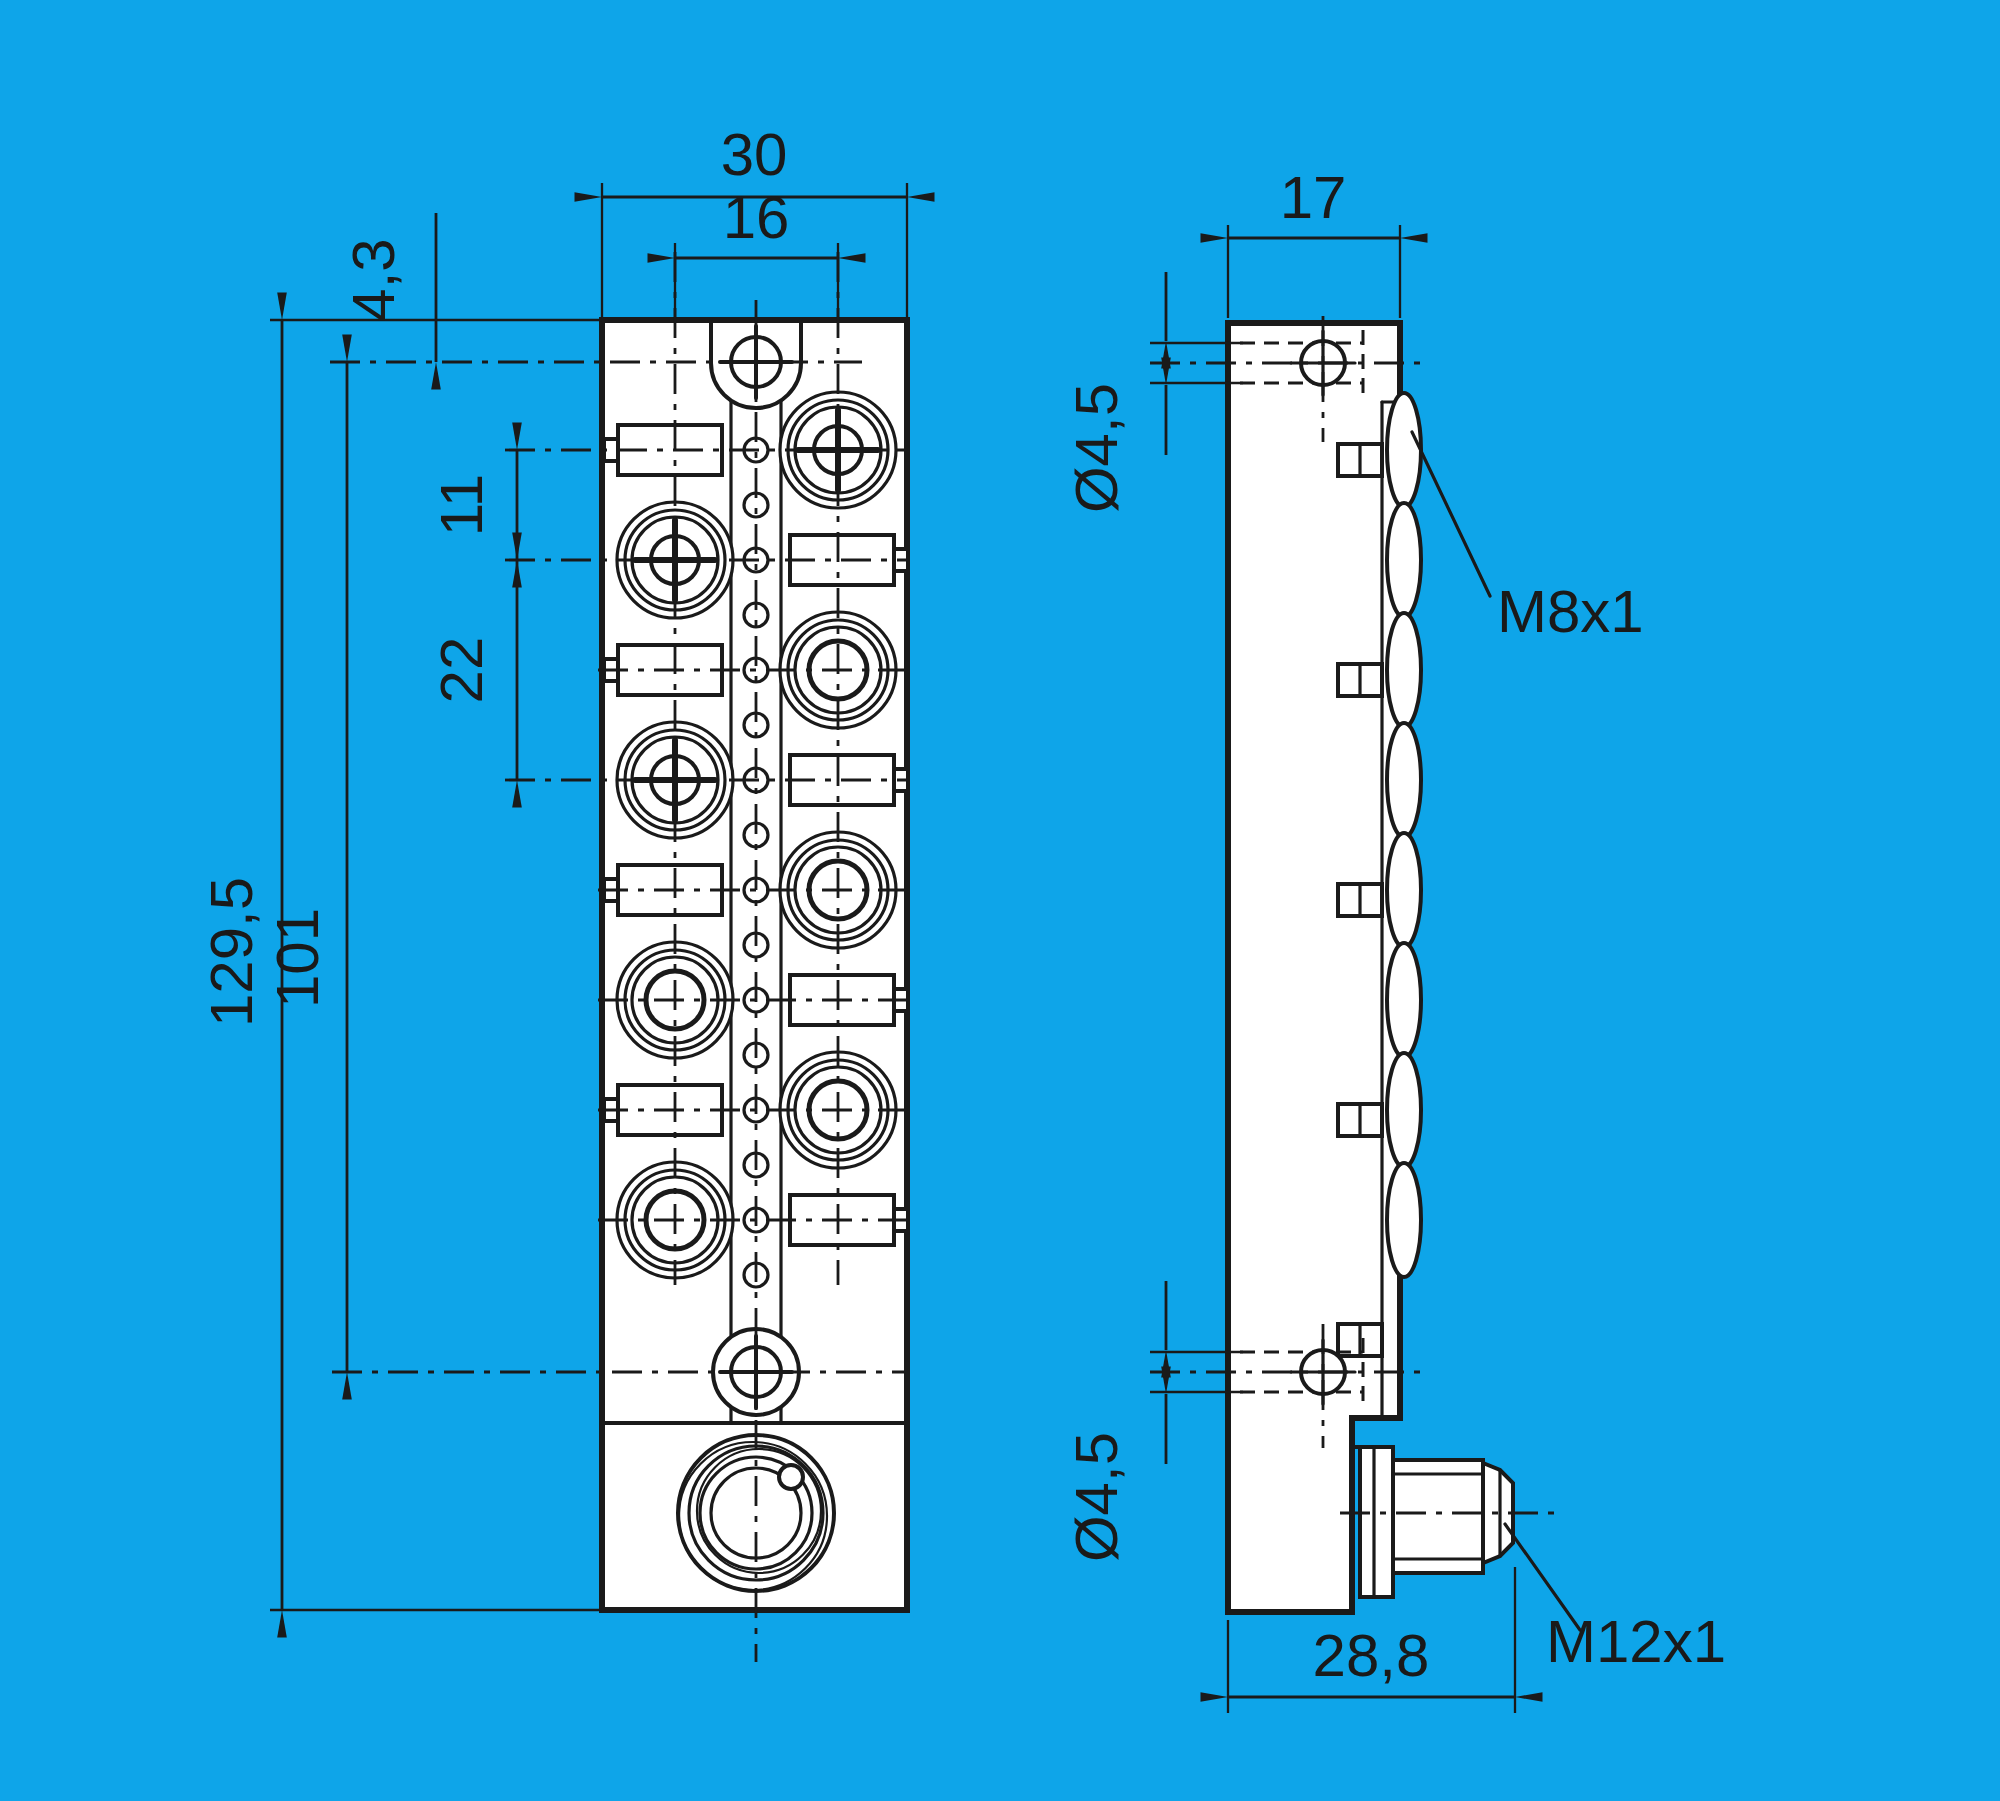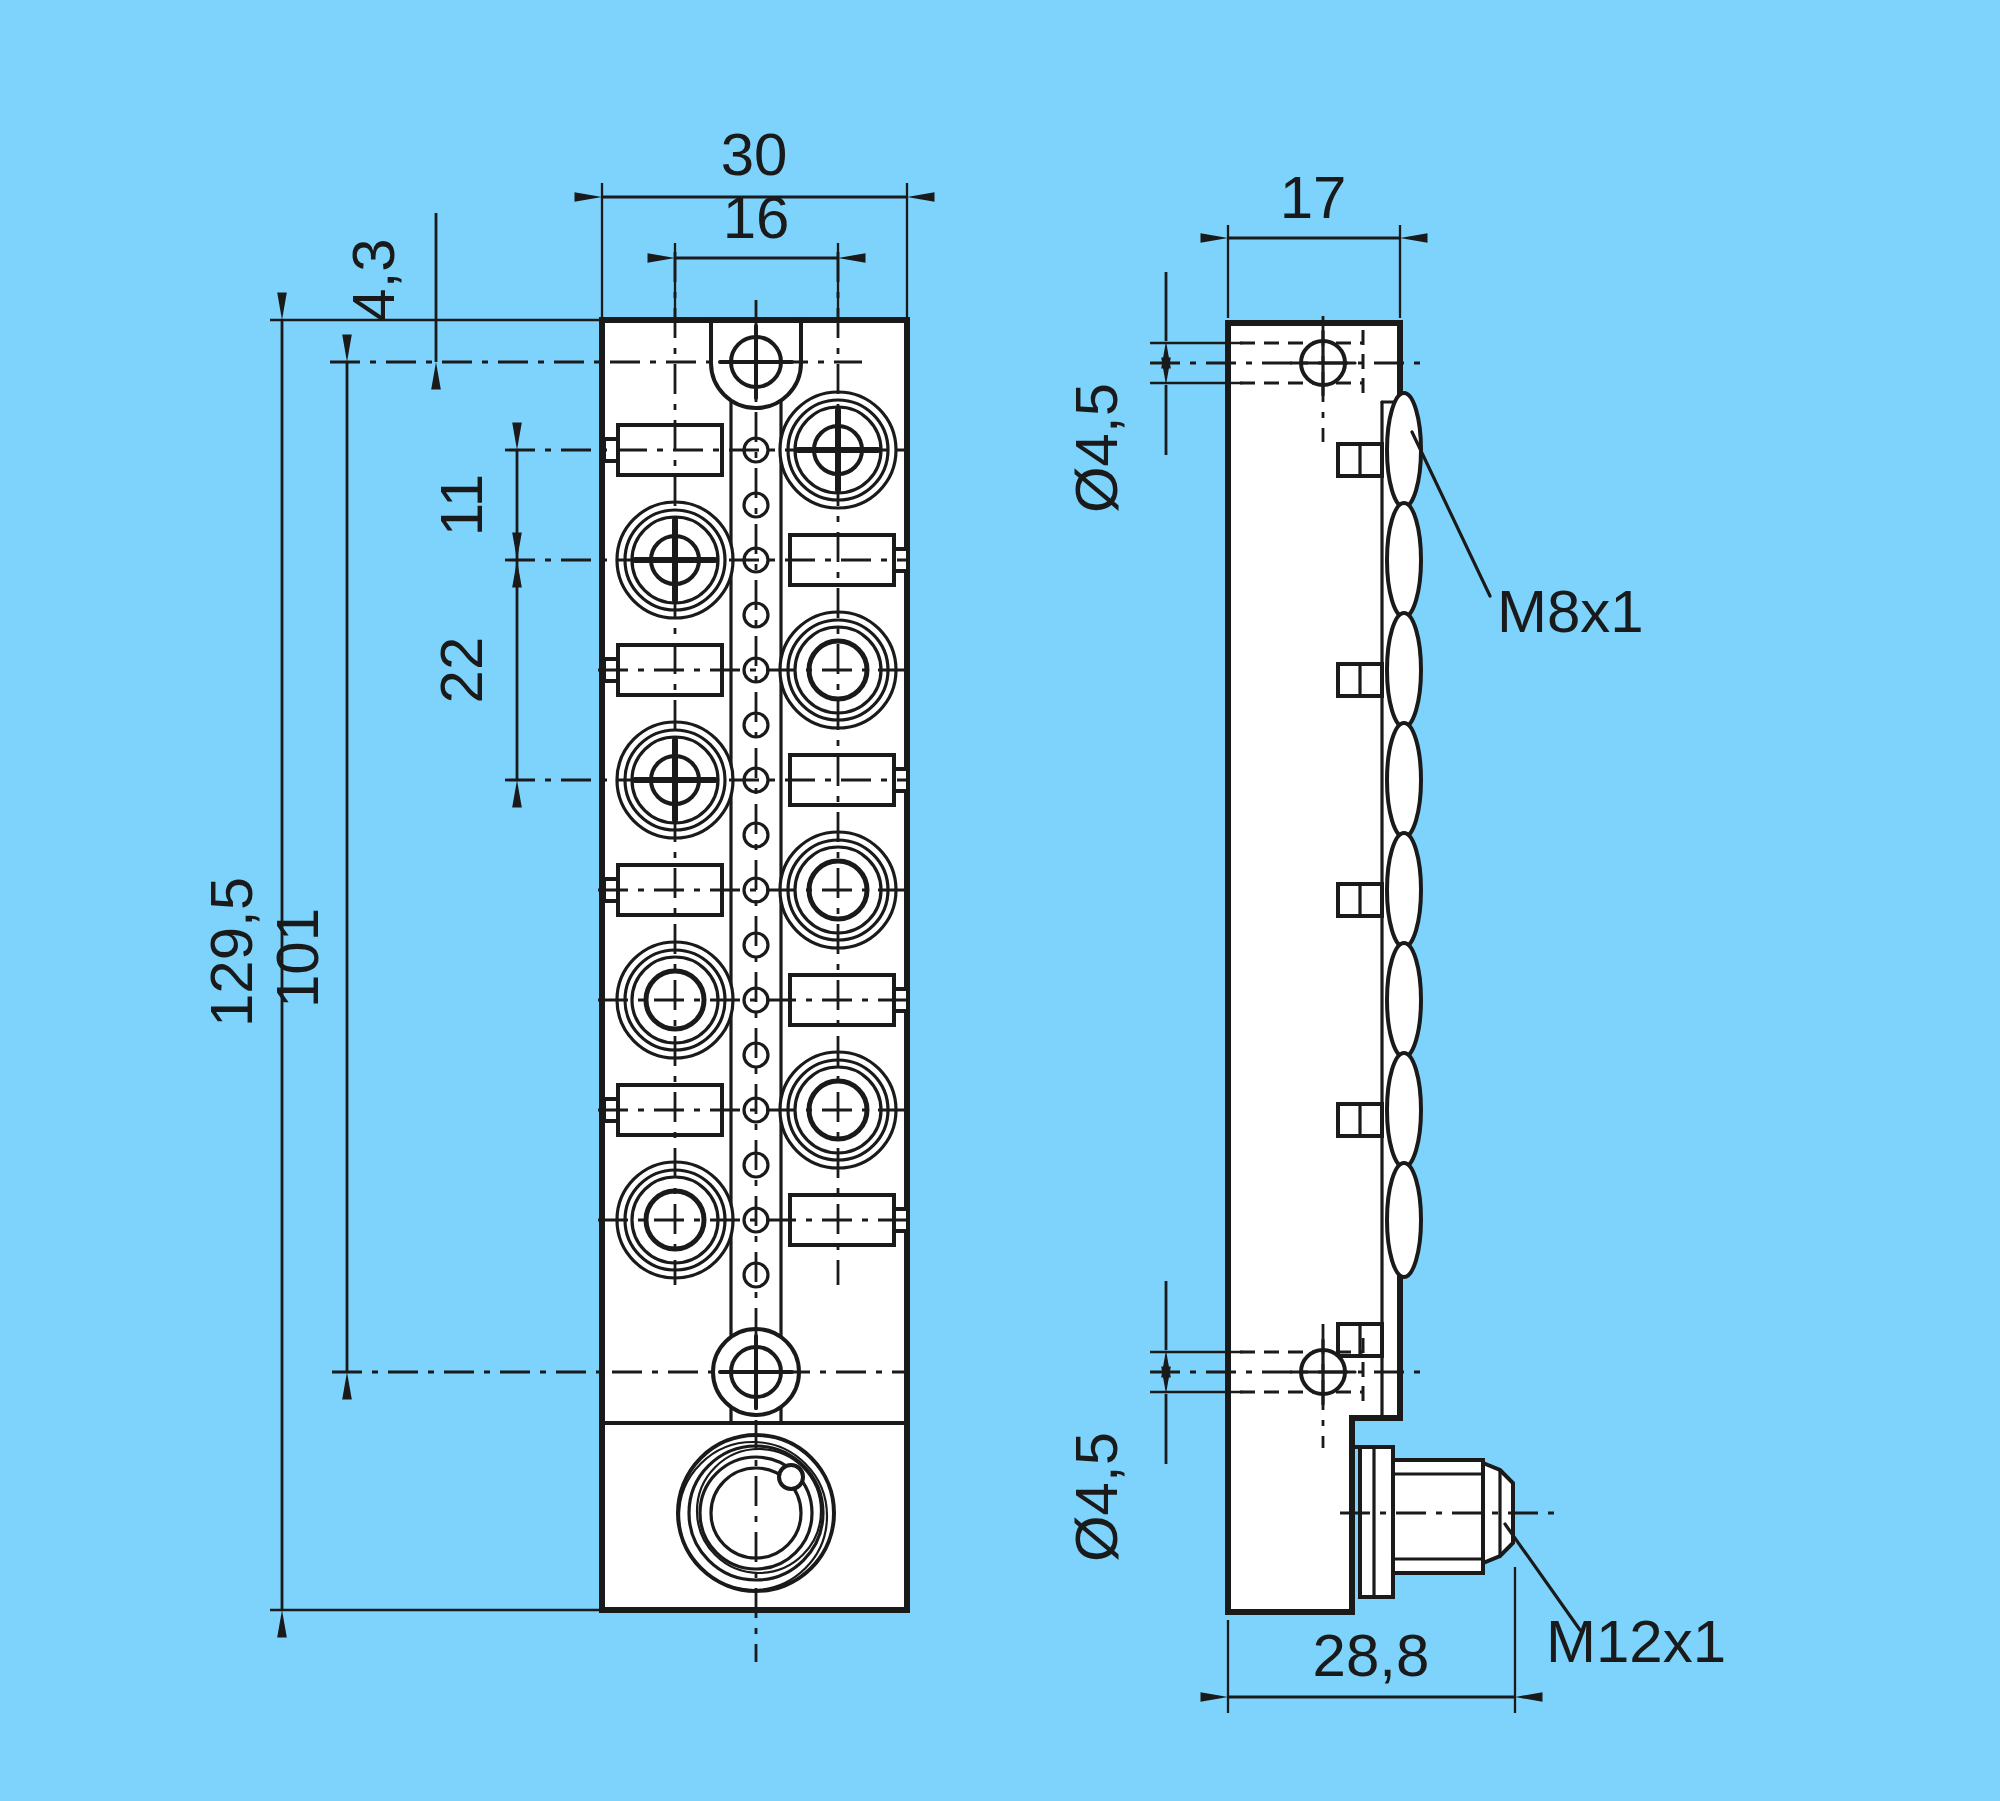--- a/index.html
+++ b/index.html
@@ -1,16 +1,16 @@
 <!DOCTYPE html>
 <html><head>
 <meta charset="utf-8">
 <style>
   html,body{margin:0;padding:0;background:#fff;}
-  .page{width:2000px;height:1801px;background:#7dd3fc;position:relative;font-family:"Liberation Sans",sans-serif;}
+  .page{width:2000px;height:1801px;background:#0ea5e9;position:relative;font-family:"Liberation Sans",sans-serif;}
   svg{display:block;}
   .ink{stroke:#1a1a1a;fill:none;stroke-linecap:round;}
   .fillw{fill:#ffffff;}
   .outline{stroke-width:6;}
   .thick{stroke-width:4;}
   .med{stroke-width:3.2;}
   .thin{stroke-width:2.8;stroke-linecap:butt;}
   .xthin{stroke-width:2.3;stroke-linecap:butt;}
   .cl{stroke-width:2.8;stroke-dasharray:30 10 6 10;stroke-linecap:butt;}
   .hid{stroke-width:3;stroke-dasharray:15 9;stroke-linecap:butt;}

